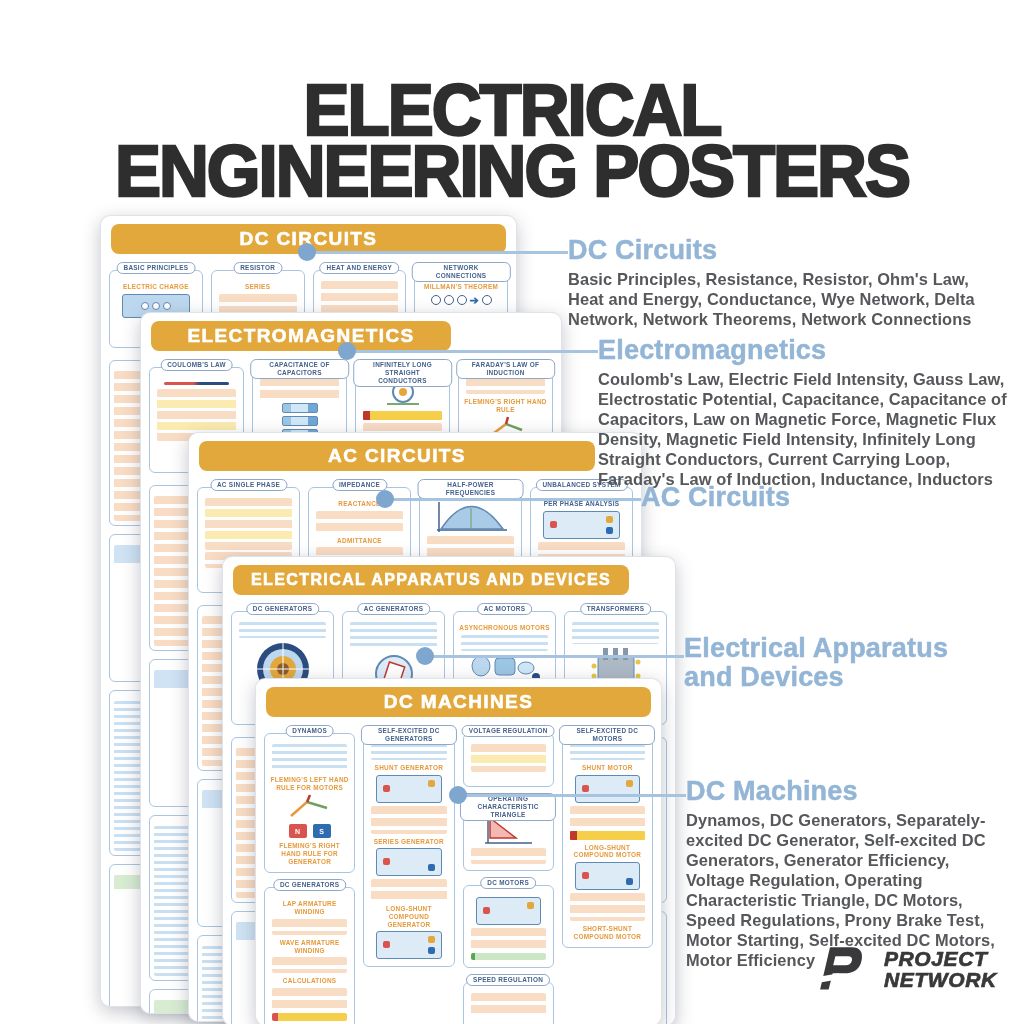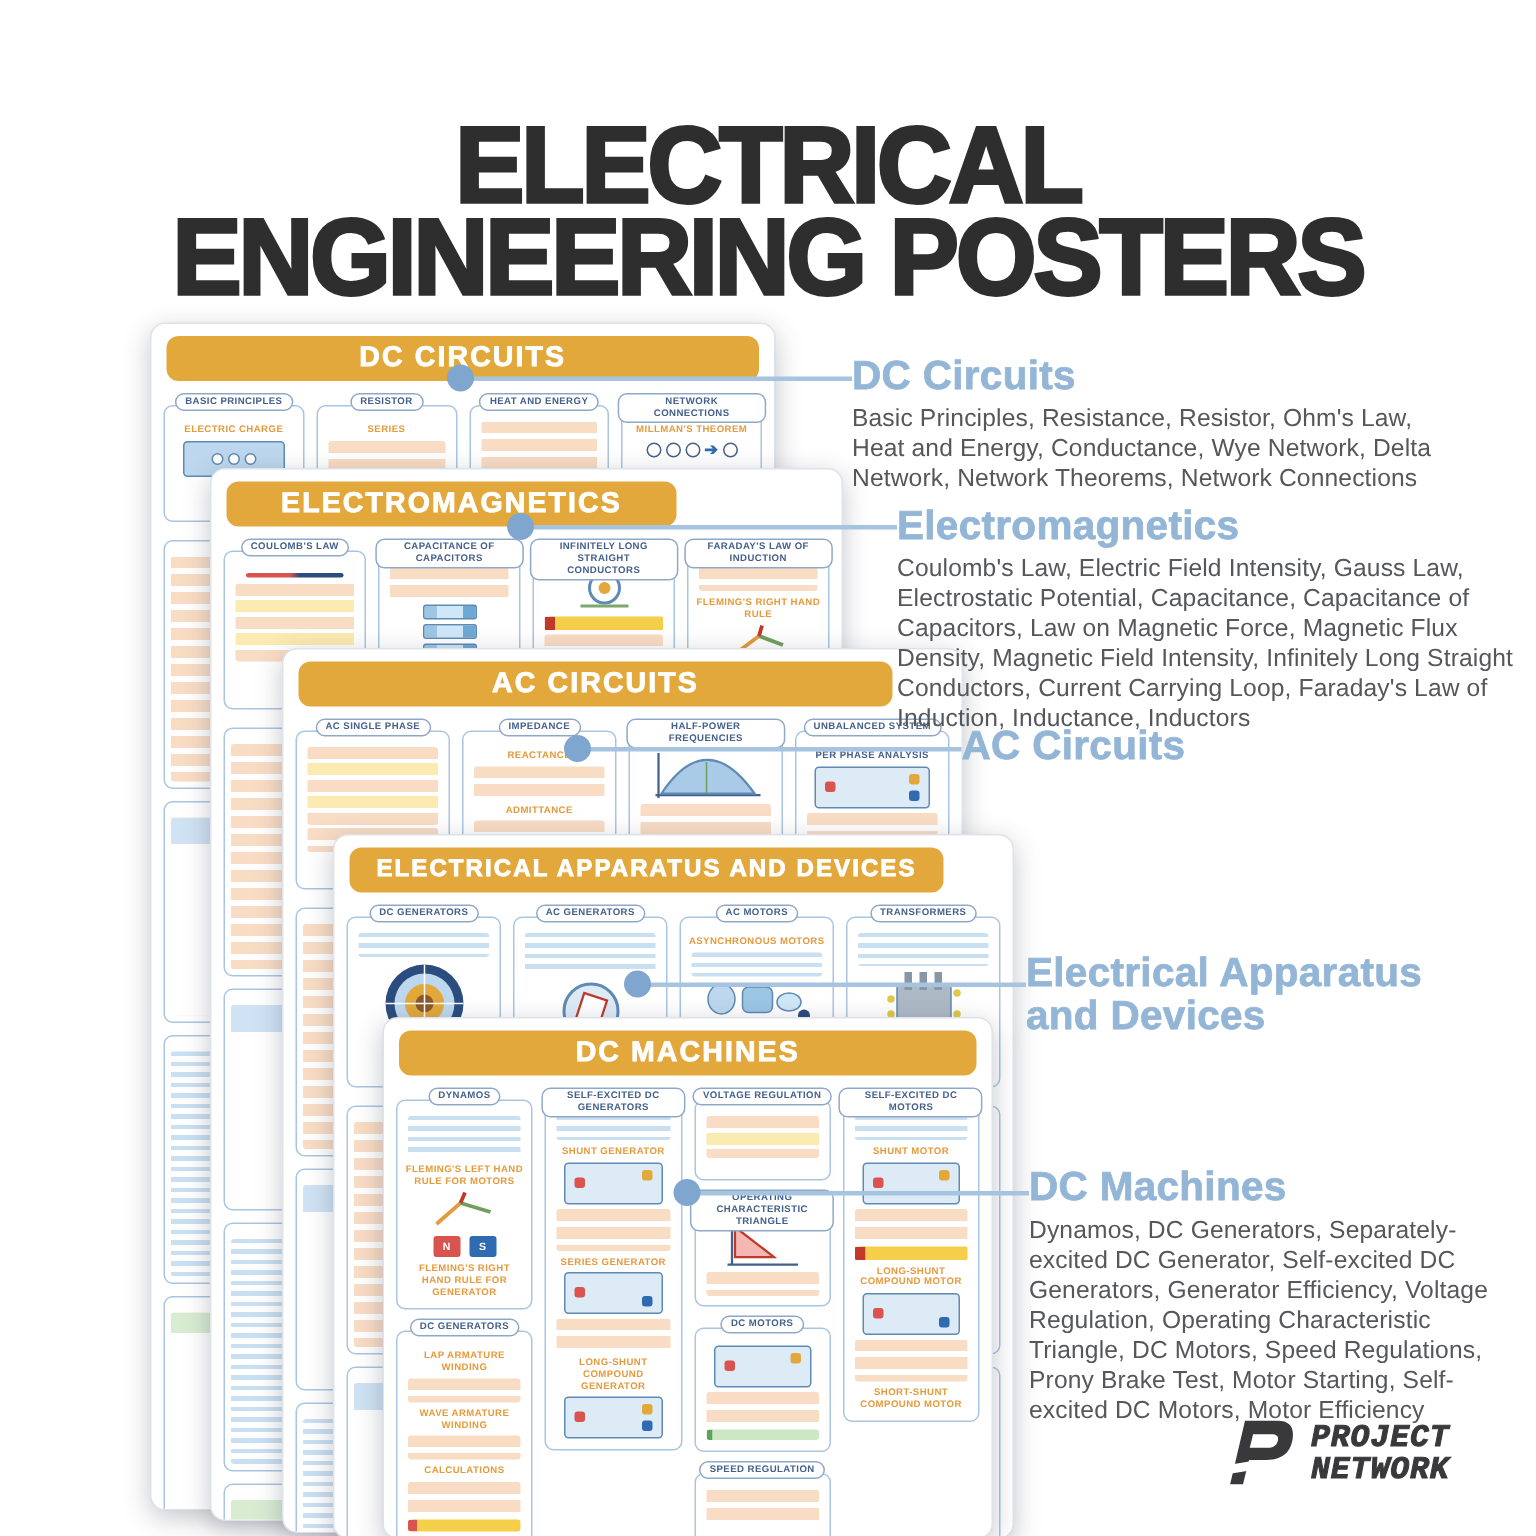--- a/index.html
+++ b/index.html
@@ -75,24 +75,24 @@
   .warn{height:9px;margin:3px 3px;background:#F6CF4A;border-left:7px solid #C0392B;border-radius:1px;}
 
   
   .cline{position:absolute;height:2.5px;background:#A6C3E0;z-index:40;}
   .cdot{position:absolute;width:18px;height:18px;border-radius:50%;background:#7EA6CF;z-index:41;}
 
   
   .desc{position:absolute;z-index:30;}
   .desc-title{font-size:27px;line-height:29px;font-weight:bold;color:#93B5D6;
               letter-spacing:.2px;-webkit-text-stroke:.5px #93B5D6;}
-  .desc-body{margin-top:4px;font-size:16.4px;line-height:20px;color:#55575A;letter-spacing:.1px;}
-
-  
-  .logo{position:absolute;left:812px;top:942px;display:flex;align-items:center;gap:8px;z-index:30;font-family:Liberation Mono, monospace;}
+  .desc-body{margin-top:4px;font-size:16.4px;line-height:20px;color:#55575A;letter-spacing:.1px;font-weight:bold;}
+
+  
+  .logo{position:absolute;left:812px;top:942px;display:flex;align-items:center;gap:18px;z-index:30;}
   .logo-text{font-style:italic;font-weight:bold;font-size:21px;line-height:21px;color:#39393B;
              letter-spacing:.6px;-webkit-text-stroke:.7px #39393B;}
 </style>
 </head>
 <body>
 
 <div class="canvas">
 
   <div class="big-title">
     <div>ELECTRICAL</div>

